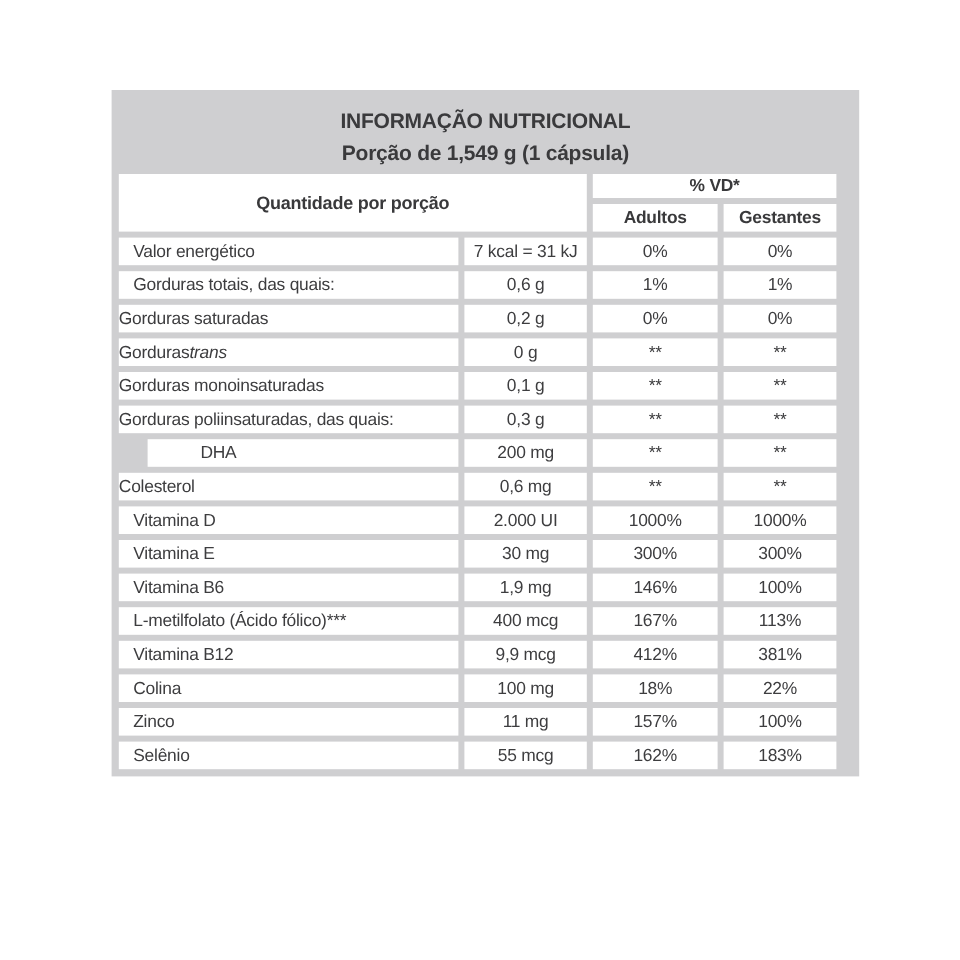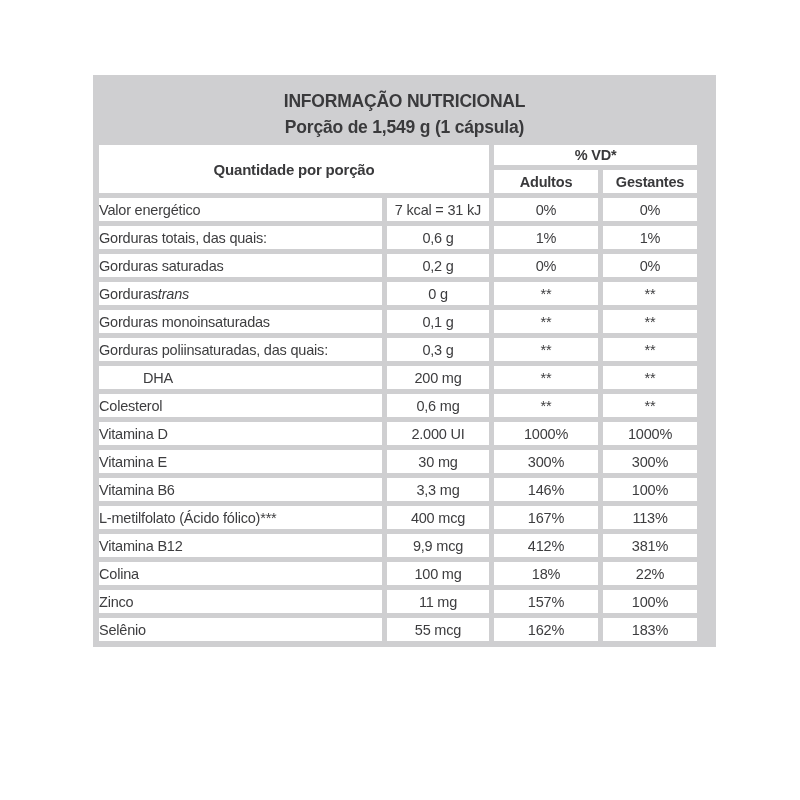--- a/index.html
+++ b/index.html
@@ -57,23 +57,23 @@
     font-weight: bold;
     justify-content: center;
     color: #39393b;
   }
   .hdr-quant { grid-column: 1 / span 2; grid-row: 1 / span 2; font-size: 15px; }
   .hdr-vd    { grid-column: 3 / span 2; grid-row: 1; }
   .hdr-adultos   { grid-column: 3; grid-row: 2; }
   .hdr-gestantes { grid-column: 4; grid-row: 2; }
   .cell.lbl { justify-content: flex-start; }
   .cell.val { justify-content: center; }
-  .indent-0 { }
+  .indent-0 { padding-left: 12px; }
   .indent-1 { }
-  .indent-2 { padding-left: 44px; }
+  .indent-2 { padding-left: 44px; margin-left: 24px; }
   .lbl-italic { font-style: italic; }
   .footnote {
     padding: 7px 12px 9px 10px;
     font-size: 14.5px;
     line-height: 21.5px;
     letter-spacing: -0.2px;
     color: #3d3d3f;
     white-space: normal;
   }
 </style>
@@ -171,21 +171,21 @@
           <span class="lbl-italic"></span>
         </div>
   <div class="cell val">30 mg</div>
   <div class="cell val">300%</div>
   <div class="cell val">300%</div>
 
   <div class="cell lbl indent-0">
           <span class="lbl-text">Vitamina B6</span>
           <span class="lbl-italic"></span>
         </div>
-  <div class="cell val">3,3 mg</div>
+  <div class="cell val">1,9 mg</div>
   <div class="cell val">146%</div>
   <div class="cell val">100%</div>
 
   <div class="cell lbl indent-0">
           <span class="lbl-text">L-metilfolato (Ácido fólico)***</span>
           <span class="lbl-italic"></span>
         </div>
   <div class="cell val">400 mcg</div>
   <div class="cell val">167%</div>
   <div class="cell val">113%</div>

